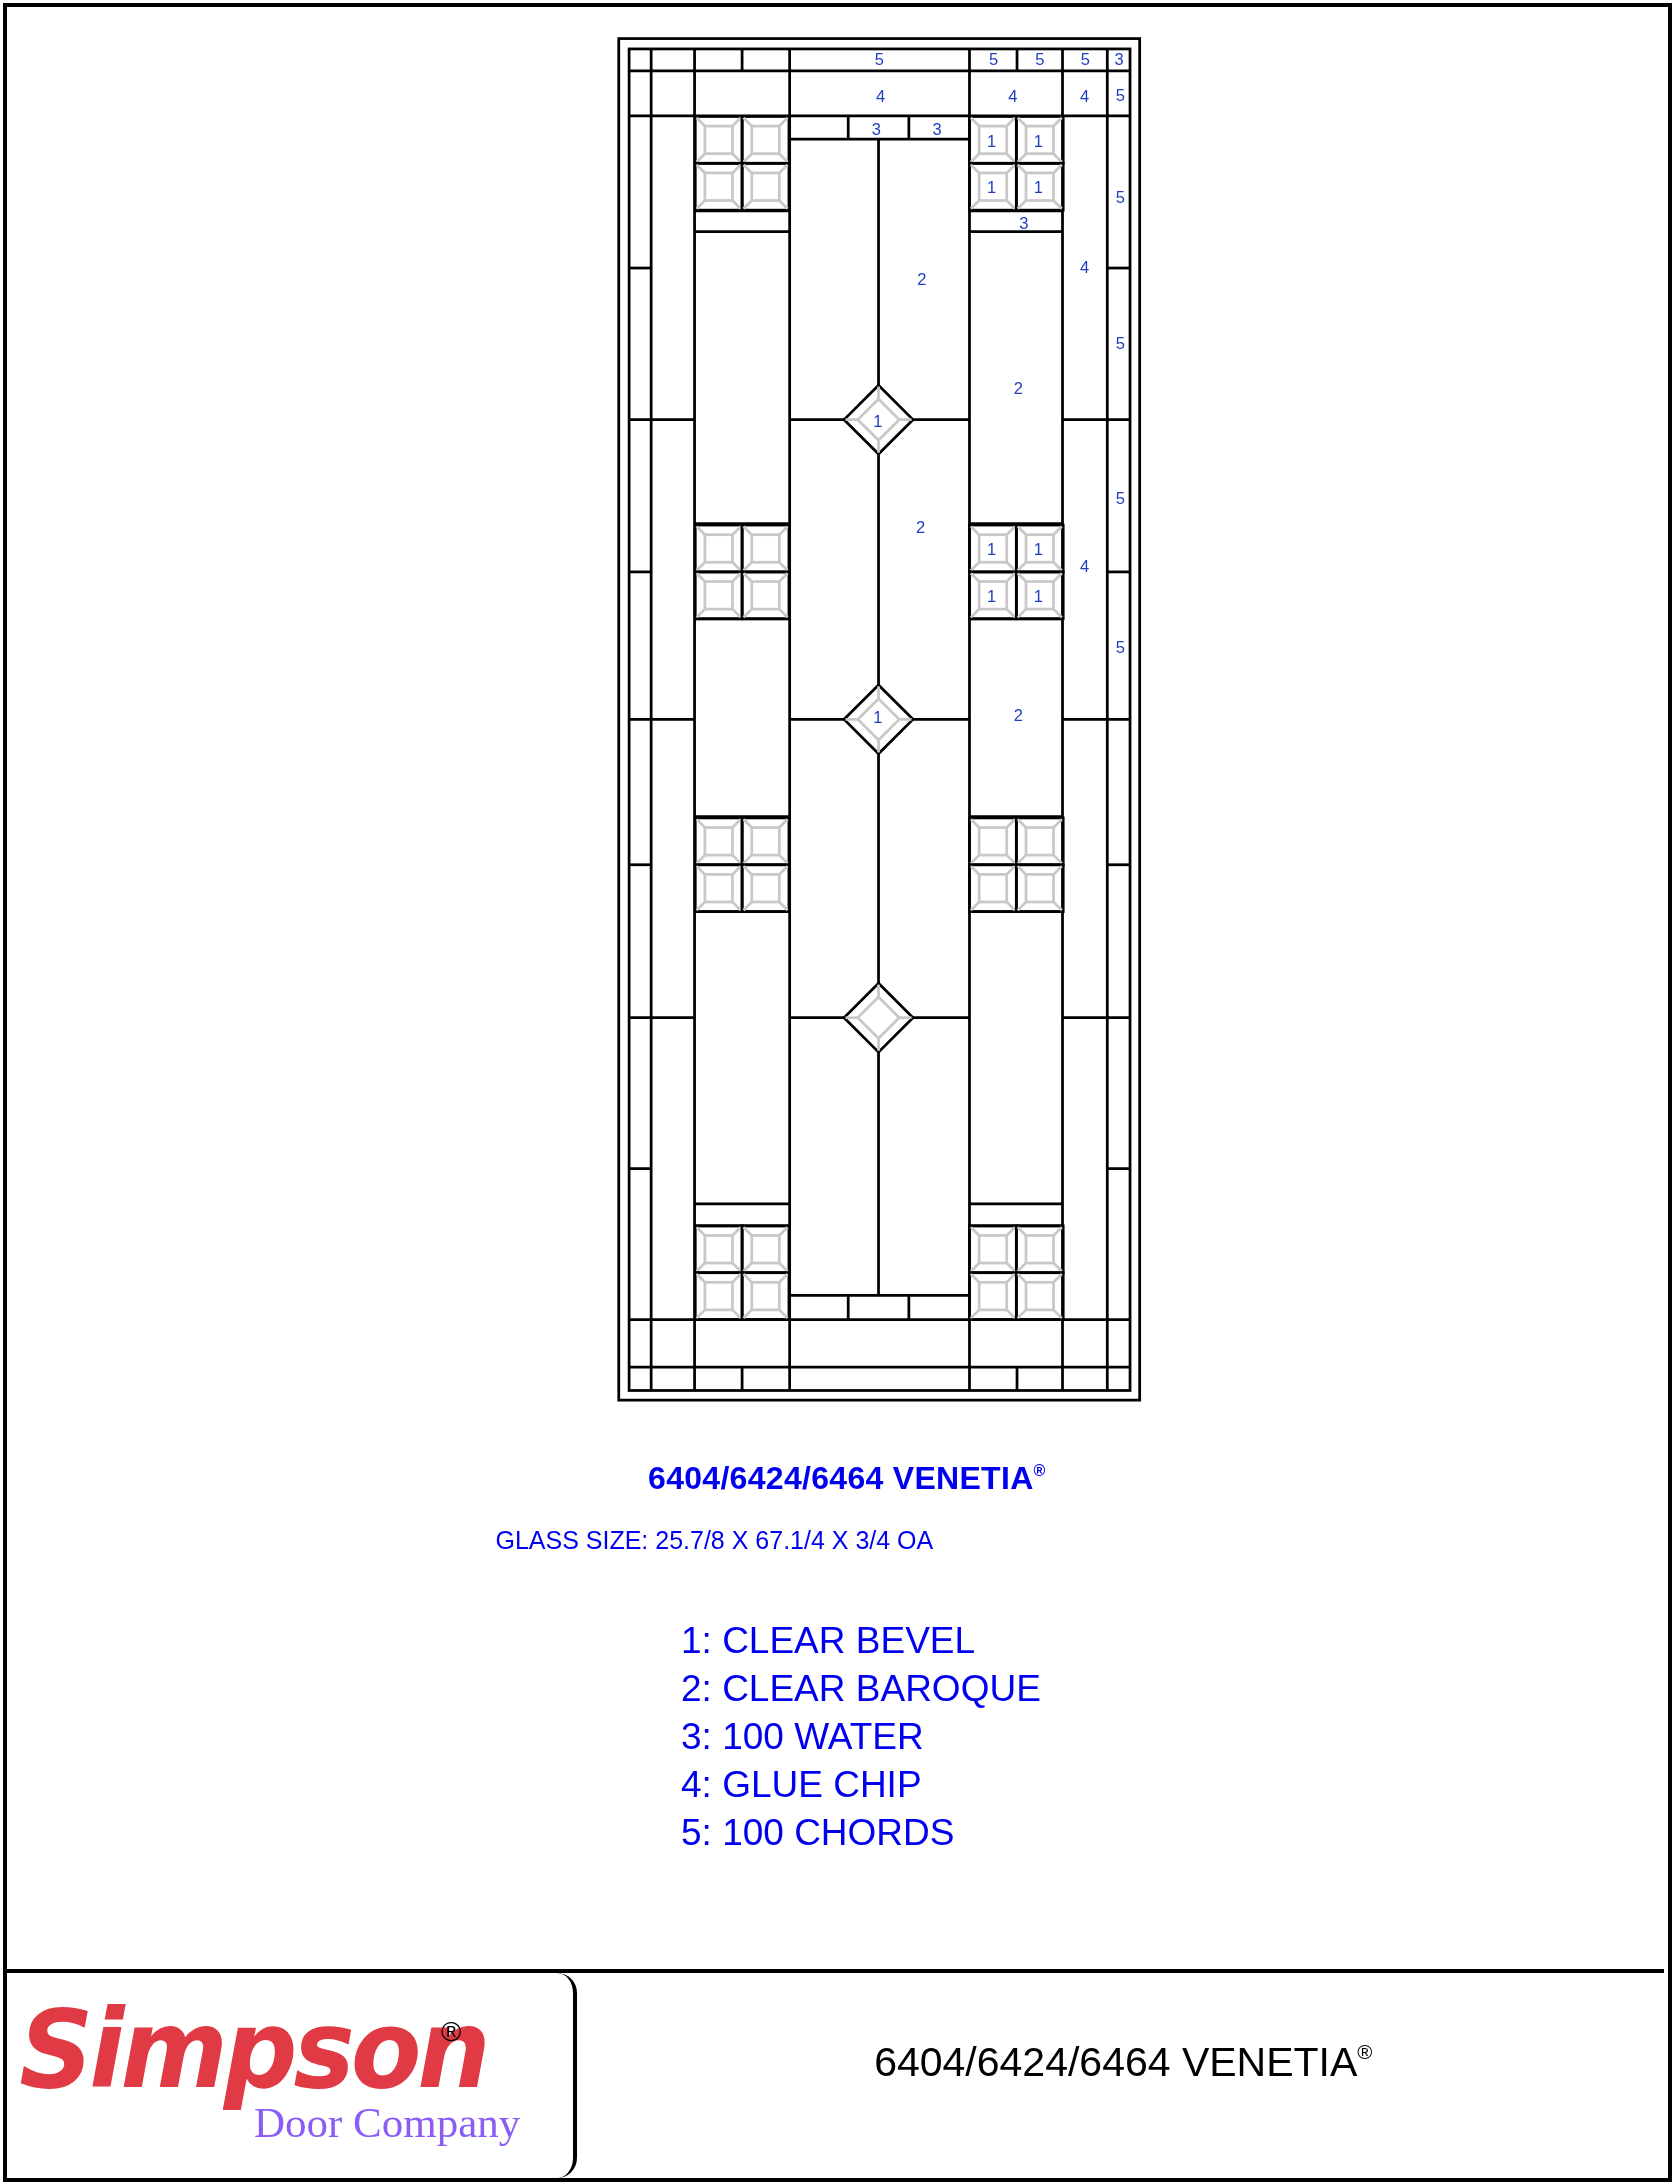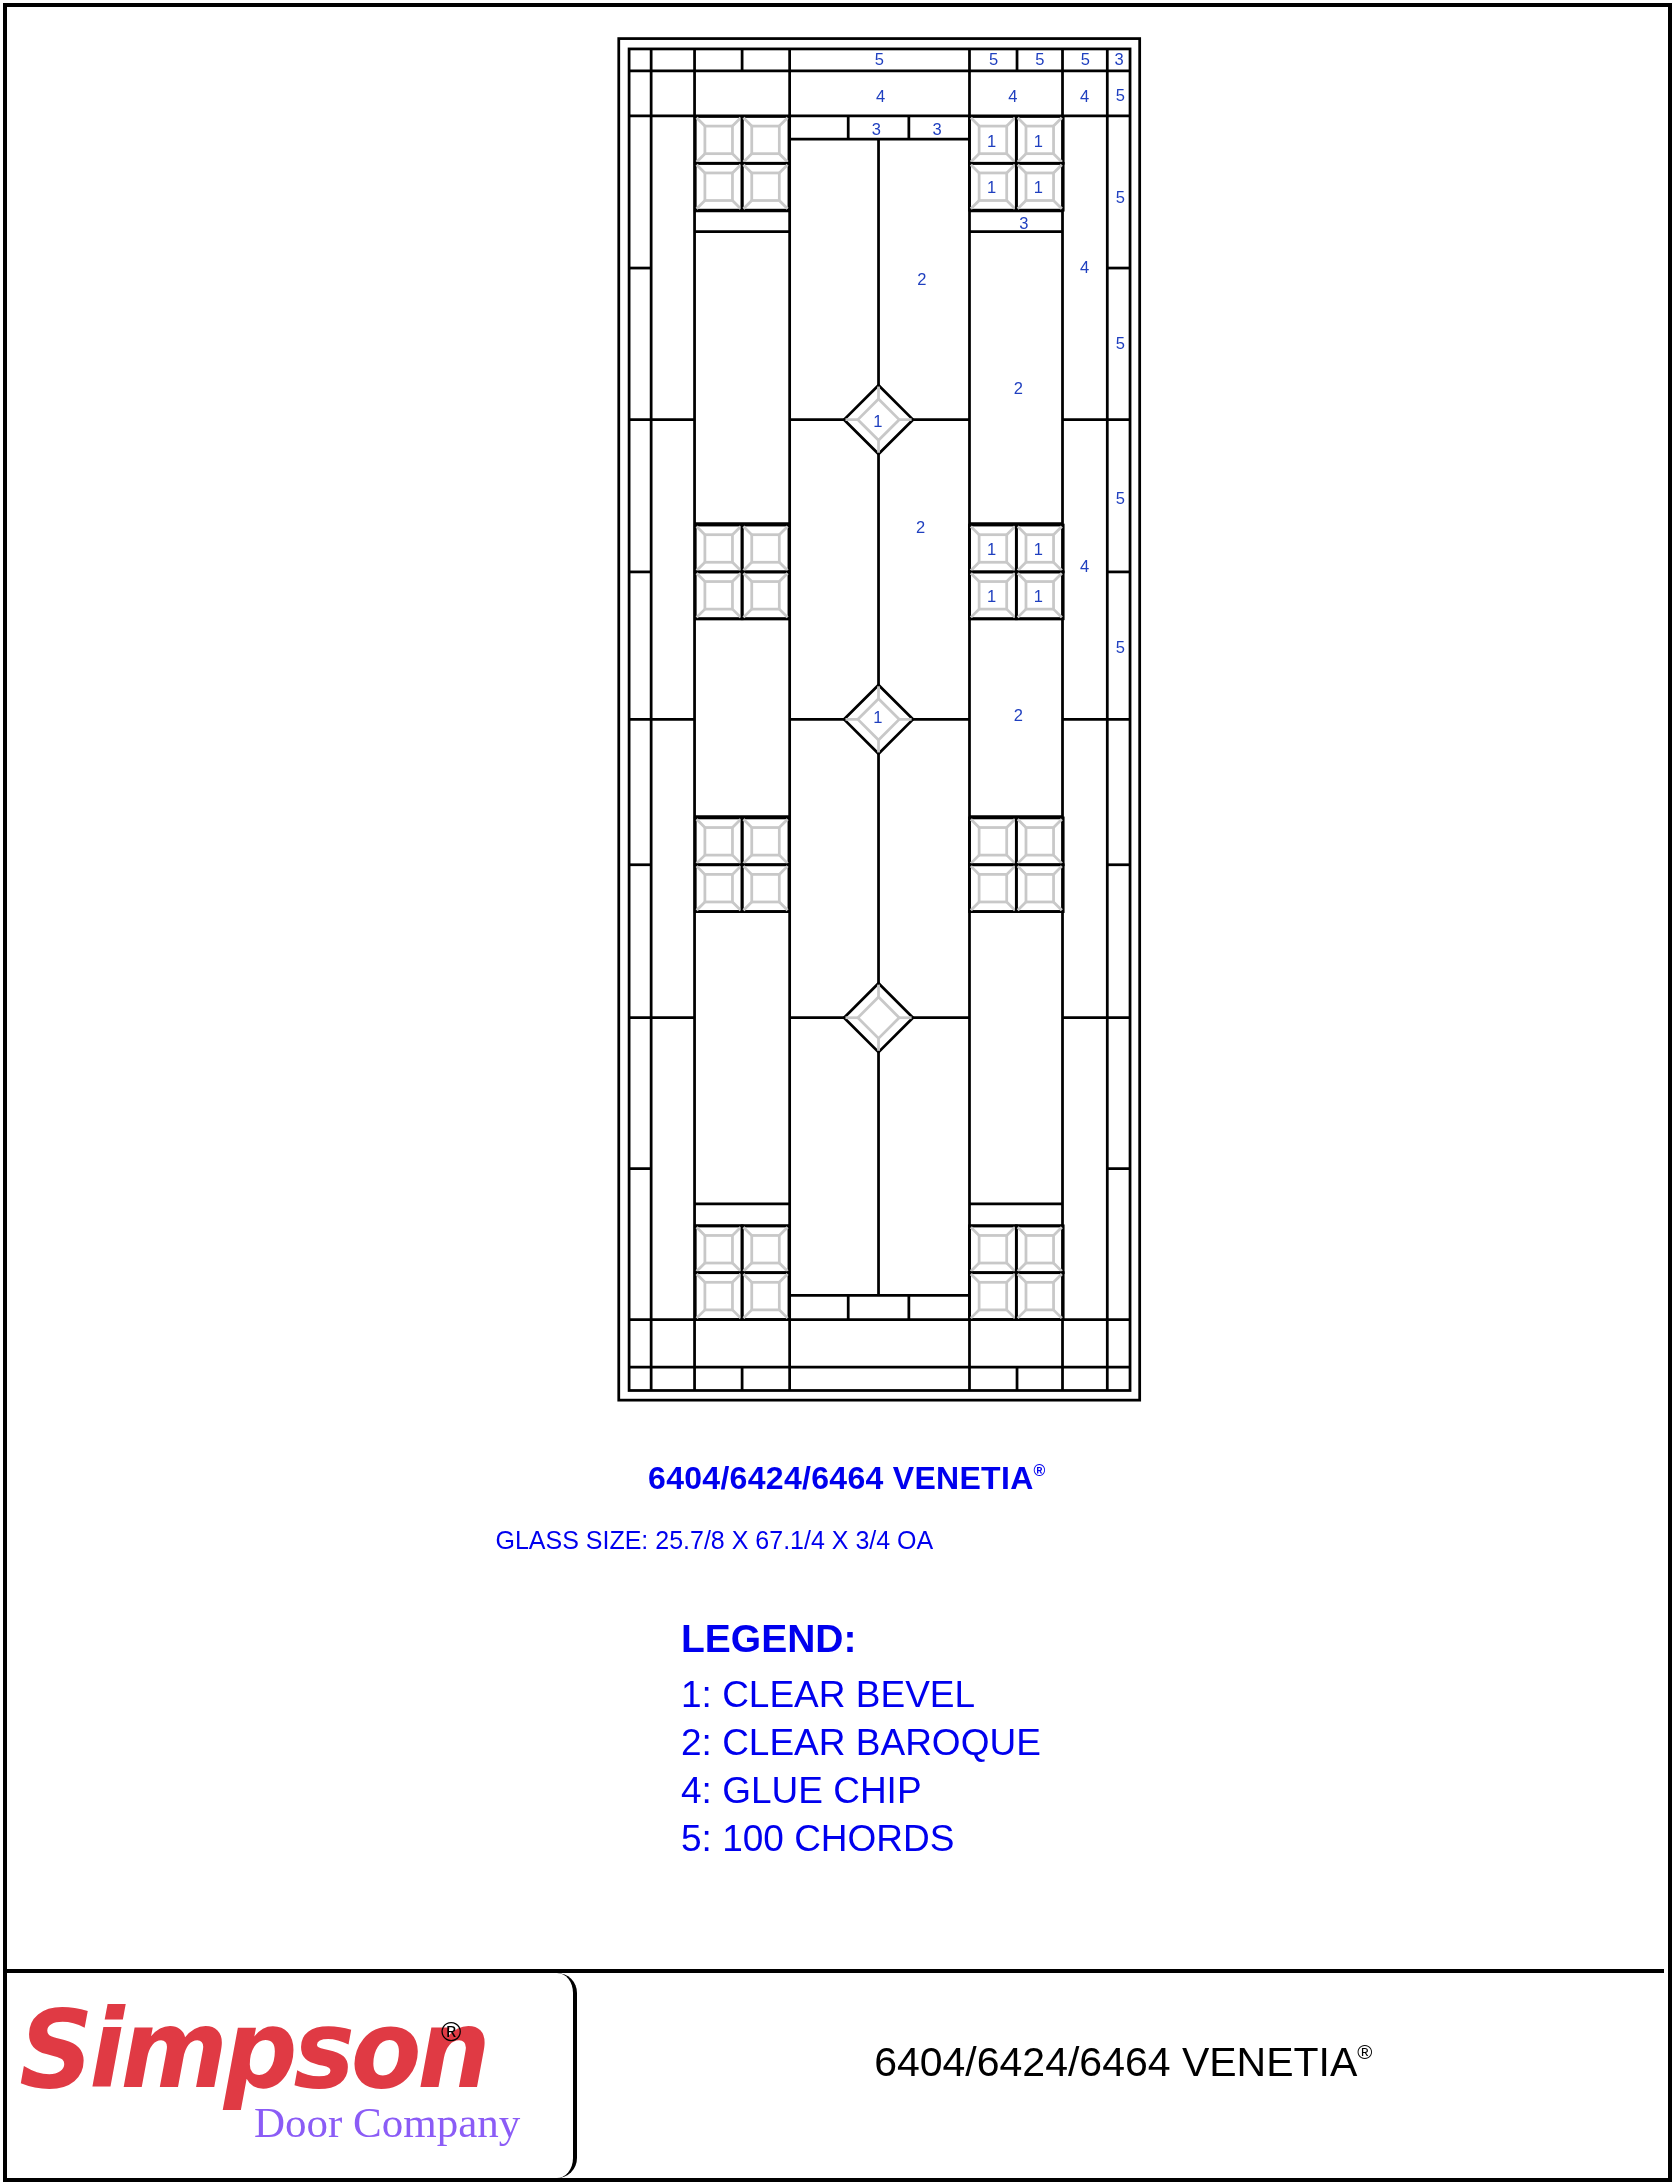--- a/index.html
+++ b/index.html
@@ -214,23 +214,23 @@
       <text x="1626" y="948">5</text>
       <text x="1478" y="1046">2</text>
       <text x="1274" y="1050">1</text>
     </g>
 </svg>
 
 <div class="title"><span>6404/6424/6464 VENETIA</span><sup>®</sup></div>
 <div class="subtitle">GLASS SIZE: 25.7/8 X 67.1/4 X 3/4 OA</div>
 
 <div class="legend">
-  <div class="legend-heading">LEGEND:</div>
   <div class="legend-item">1: CLEAR BEVEL</div>
   <div class="legend-item">2: CLEAR BAROQUE</div>
+  <div class="legend-item">3: 100 WATER</div>
   <div class="legend-item">4: GLUE CHIP</div>
   <div class="legend-item">5: 100 CHORDS</div>
 </div>
 
 <div class="footer">
   <div class="footer-logo-cell">
     <div class="logo-simpson">Simpson</div>
     <div class="logo-reg">®</div>
     <div class="logo-door">Door Company</div>
   </div>

